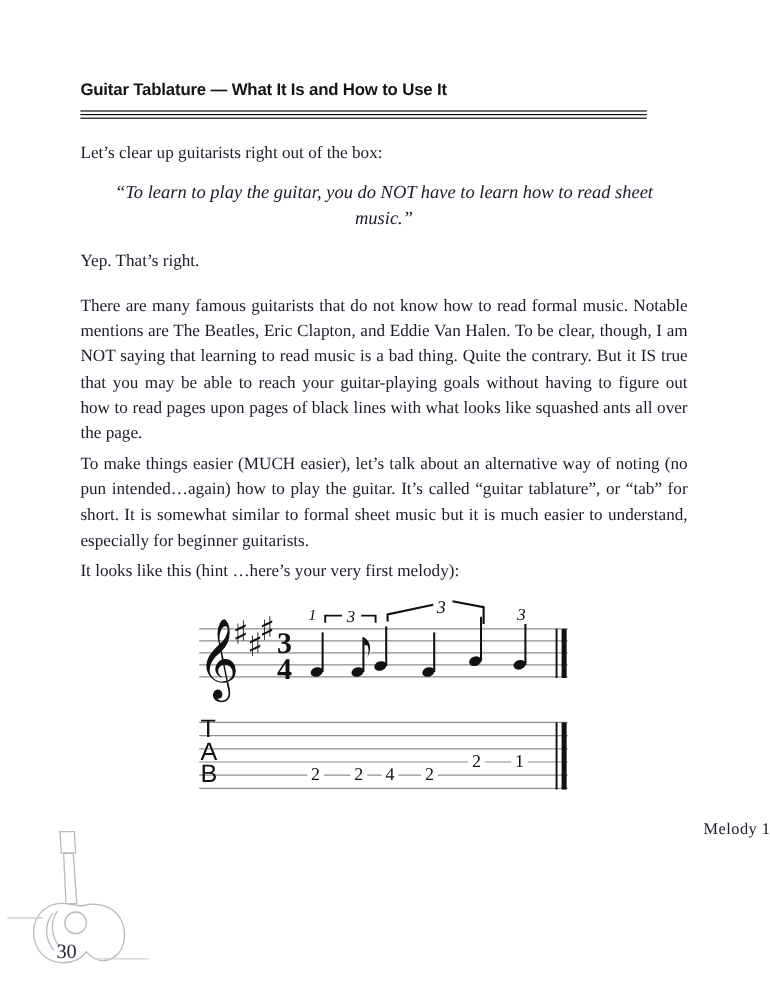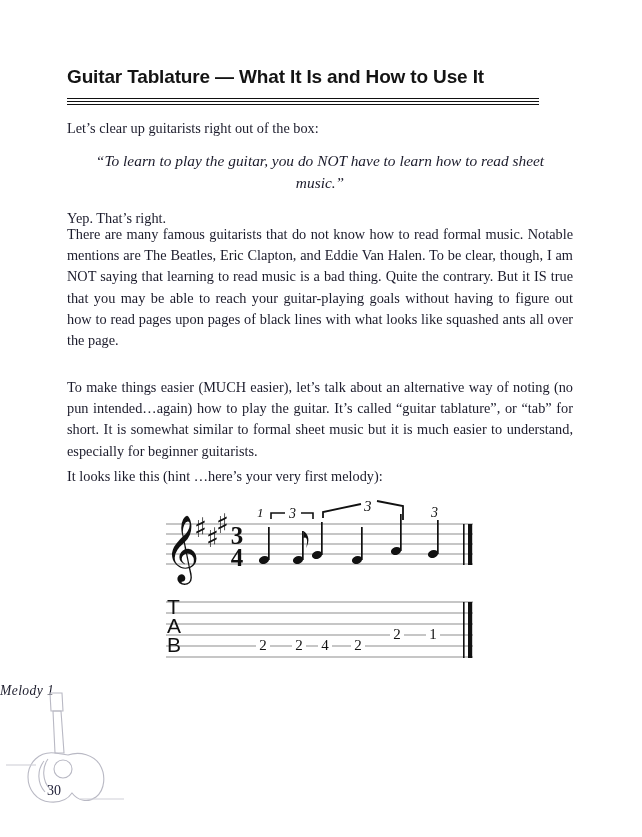--- a/index.html
+++ b/index.html
@@ -24,21 +24,21 @@
   
   .heading-block {
     position: absolute;
     left: 67px;
     top: 66px;
     width: 484px;
   }
   .doc-title {
     font-family: "Liberation Sans", "DejaVu Sans", sans-serif;
     font-weight: bold;
-    font-size: 19px;
+    font-size: 14px;
     letter-spacing: -0.15px;
     color: #141414;
     margin: 0;
     white-space: nowrap;
   }
   .rule-group {
     margin-top: 10px;
   }
   .rule-group .rule {
     height: 1px;
@@ -85,40 +85,39 @@
     top: 498px;
     width: 642px;
   }
   .score-wrap {
     position: relative;
     width: 320px;
     margin: 0 auto;
     height: 185px;
   }
   .caption {
-    text-align: left;
-    font-style: italic;
+    text-align: right;
     font-size: 13.6px;
     color: #1b1b2b;
     letter-spacing: 0.4px;
   }
 
   
   .guitar-deco {
     position: absolute;
     left: 6px;
     bottom: 28px;
     width: 118px;
     height: 120px;
   }
   .page-number {
     position: absolute;
     left: 47px;
     top: 783px;
-    font-size: 14px;
+    font-size: 17px;
     color: #23233a;
     font-family: "Liberation Serif", "DejaVu Serif", serif;
   }
 </style>
 </head>
 <body>
 
 <div class="page">
 
   <div class="heading-block">
@@ -135,21 +134,21 @@
   </div>
 
   <div class="body-col" style="top:208px;">
     <p class="para nojust">Yep. That’s right.</p>
   </div>
 
   <div class="body-col" style="top:150px;">
     <p class="quote">“To learn to play the guitar, you do NOT have to learn how to read sheet music.”</p>
   </div>
 
-  <div class="body-col" style="top:224px;">
+  <div class="body-col" style="top:245px;">
     <p class="para">There are many famous guitarists that do not know how to read formal music. Notable mentions are The Beatles, Eric Clapton, and Eddie Van Halen. To be clear, though, I am NOT saying that learning to read music is a bad thing. Quite the contrary. But it IS true that you may be able to reach your guitar-playing goals without having to figure out how to read pages upon pages of black lines with what looks like squashed ants all over the page.</p>
   </div>
 
   <div class="body-col" style="top:466px;">
     <p class="para nojust">It looks like this (hint …here’s your very first melody):</p>
   </div>
 
   <div class="body-col" style="top:377px;">
     <p class="para">To make things easier (MUCH easier), let’s talk about an alternative way of noting (no pun intended…again) how to play the guitar. It’s called “guitar tablature”, or “tab” for short. It is somewhat similar to formal sheet music but it is much easier to understand, especially for beginner guitarists.</p>
   </div>

